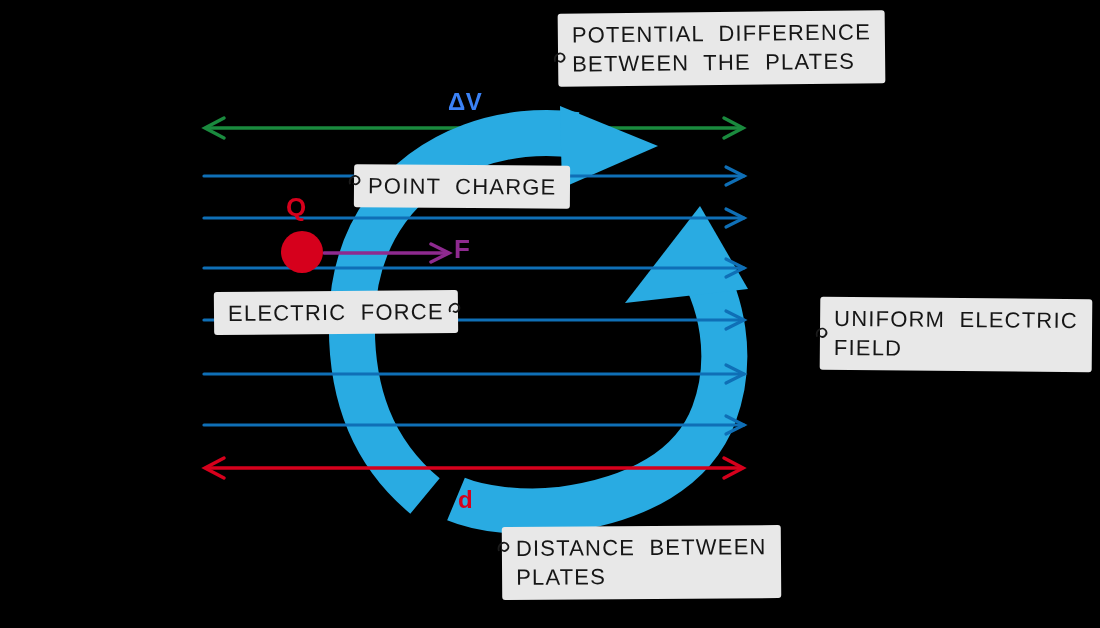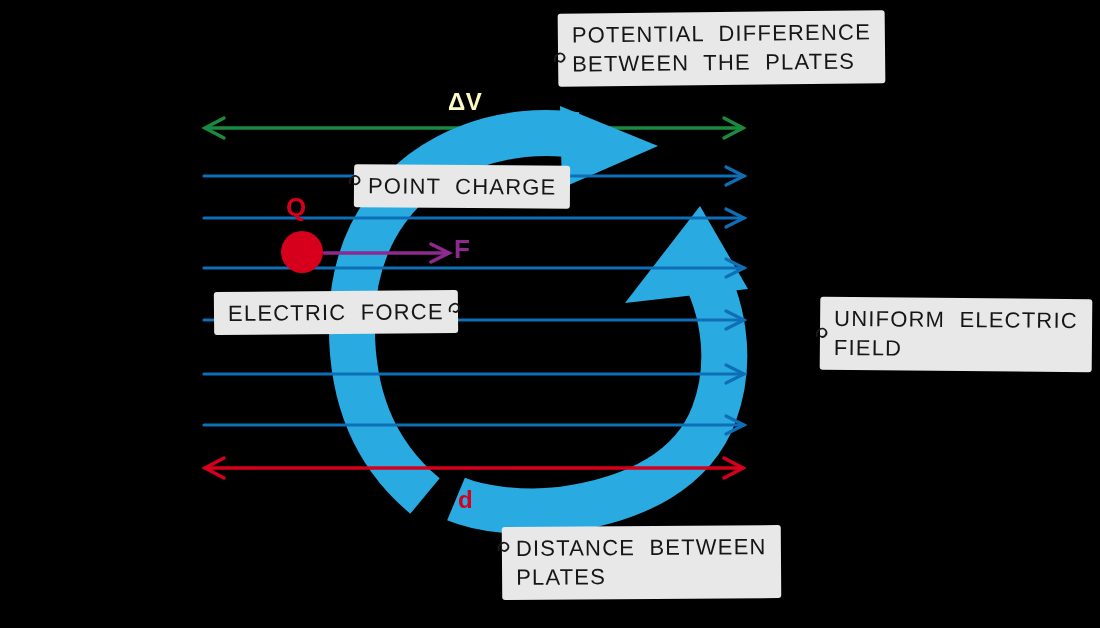--- a/index.html
+++ b/index.html
@@ -15,21 +15,21 @@
     padding:7px 14px;
     border-radius:3px;
     font-size:22px;
     letter-spacing:1.2px;
     word-spacing:7px;
     line-height:1.34;
     white-space:nowrap;
   }
   .label-box .curl { position:absolute; width:18px; height:18px; }
   .sym { position:absolute; font-weight:bold; letter-spacing:0.5px; }
-  .sym-dv { left:448px; top:88px;  color:#fef9c3; font-size:24px; }
+  .sym-dv { left:448px; top:88px;  color:#3b82f6; font-size:24px; }
   .sym-q  { left:286px; top:192px; color:#d6001c; font-size:26px; }
   .sym-f  { left:454px; top:234px; color:#8e2a8f; font-size:26px; }
   .sym-d  { left:458px; top:486px; color:#d6001c; font-size:24px; }
   .box-potential { left:558px; top:12px;  transform:rotate(-0.6deg); }
   .box-pointcharge { left:354px; top:165px; transform:rotate(0.4deg); }
   .box-force { left:214px; top:291px; transform:rotate(-0.5deg); }
   .box-uniform { left:820px; top:298px; transform:rotate(0.5deg); }
   .box-distance { left:502px; top:526px; transform:rotate(-0.4deg); }
 </style>
 </head>

